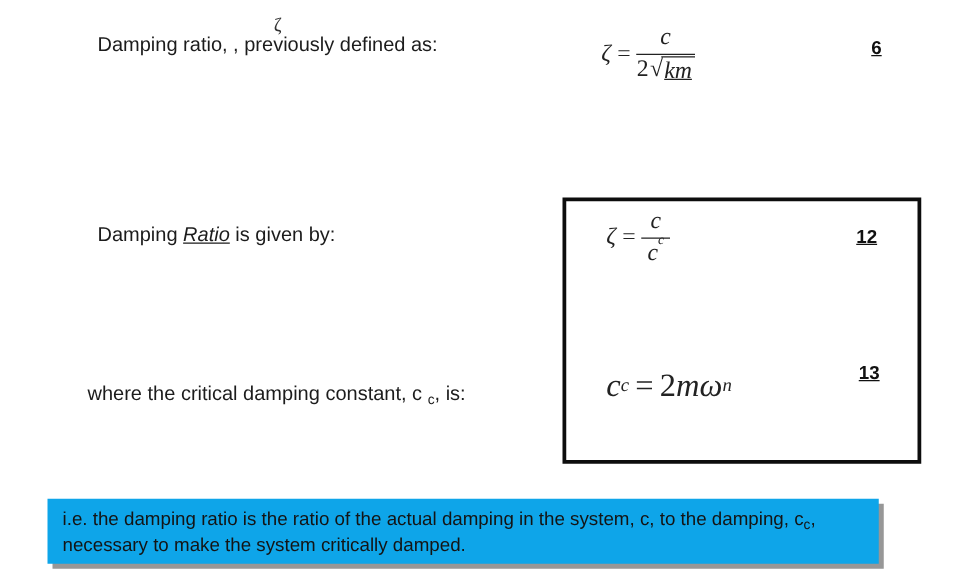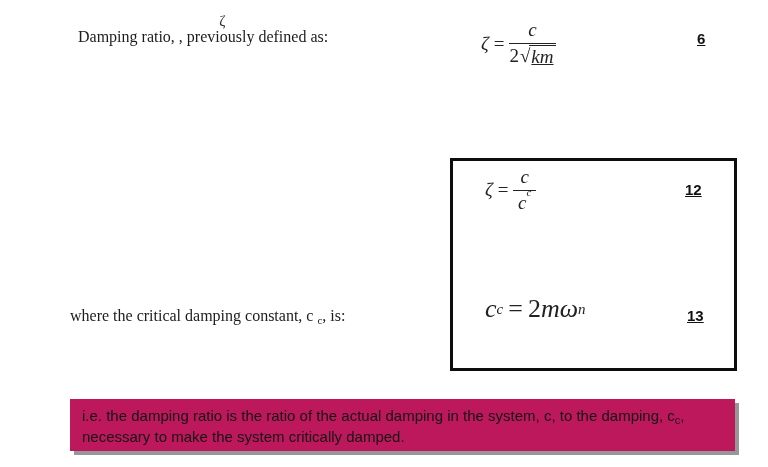--- a/index.html
+++ b/index.html
@@ -2,21 +2,21 @@
 <html><head>
 <meta charset="utf-8">
 <style>
   html,body { margin:0; padding:0; background:#ffffff; }
   .stage {
     position:relative; width:768px; height:467px;
     background:#ffffff; overflow:hidden;
     font-family:"Liberation Sans", sans-serif;
     color:#1c1c1c;
   }
-  .abs { position:absolute;font-family:Liberation Serif, serif; }
+  .abs { position:absolute; }
   .label { font-size:16px; line-height:20px; white-space:nowrap; }
   .emph { font-style:italic; text-decoration:underline; }
   sub.sm { font-size:11px; vertical-align:-3px; line-height:0; }
 
   
   .eq {
     position:absolute; display:flex; align-items:center;
     font-family:"Liberation Serif","DejaVu Serif",serif;
     font-style:italic; color:#222222;
   }
@@ -34,22 +34,22 @@
   .stray-zeta {
     position:absolute; font-family:"Liberation Serif","DejaVu Serif",serif;
     font-style:italic; font-size:15px; color:#333; transform:rotate(-8deg);
   }
   .eq-box {
     position:absolute; left:450px; top:158px; width:287px; height:213px;
     border:3px solid #0d0d0d; box-sizing:border-box; background:#ffffff;
   }
   .callout {
     position:absolute; left:38px; top:399px; width:665px; height:52px;
-    box-sizing:border-box; background:#be185d; box-shadow:4px 4px 0 #979797;
-    padding:6px 12px; font-size:15px; line-height:21px; color:#141414;margin-left:32px;
+    box-sizing:border-box; background:#0ea5e9; box-shadow:4px 4px 0 #979797;
+    padding:6px 12px; font-size:15px; line-height:21px; color:#141414;
   }
 </style>
 </head>
 <body>
 
 <div class="stage">
 
   <div class="abs label" style="left:78px; top:27px;">Damping ratio, , previously defined as:</div>
   <span class="stray-zeta" style="left:219px; top:13px;">ζ</span>
 
@@ -60,20 +60,23 @@
       <span class="num">c</span>
       <span class="den">
         <span class="upright">2</span>
         <span class="sqrt-sign">√</span>
         <span class="radicand">km</span>
       </span>
     </span>
   </div>
   <div class="eqref" style="left:697px; top:30px;">6</div>
 
+  <div class="abs label" style="left:78px; top:179px;">
+    <span>Damping </span><span class="emph">Ratio</span><span> is given by:</span>
+  </div>
 
   <div class="eq-box">
 
     <div class="eq" style="left:32px; top:5px; font-size:19px;">
       <span>ζ</span>
       <span class="op">=</span>
       <span class="frac">
         <span class="num">c</span>
         <span class="den">
           <span>c</span>
@@ -85,21 +88,21 @@
 
     <div class="eq" style="left:32px; top:133px; font-size:26px;">
       <span>c</span>
         <sub class="sm" style="font-size:15px; vertical-align:-6px;">c</sub>
       <span class="op">=</span>
       <span class="upright">2</span>
       <span>m</span>
       <span>ω</span>
         <sub class="sm" style="font-size:15px; vertical-align:-6px;">n</sub>
     </div>
-    <div class="eqref" style="left:234px; top:146px;">13</div>
+    <div class="eqref" style="left:234px; top:129px;">13</div>
   </div>
 
   <div class="abs label" style="left:70px; top:306px;text-align:center;">
     <span>where the critical damping constant, c </span><sub class="sm">c</sub><span>, is:</span>
   </div>
 
   <div class="callout">
     <span>i.e. the damping ratio is the ratio of the actual damping in the system, c, to the damping, c</span><sub class="sm">c</sub><span>, necessary to make the system critically damped.</span>
   </div>
 

